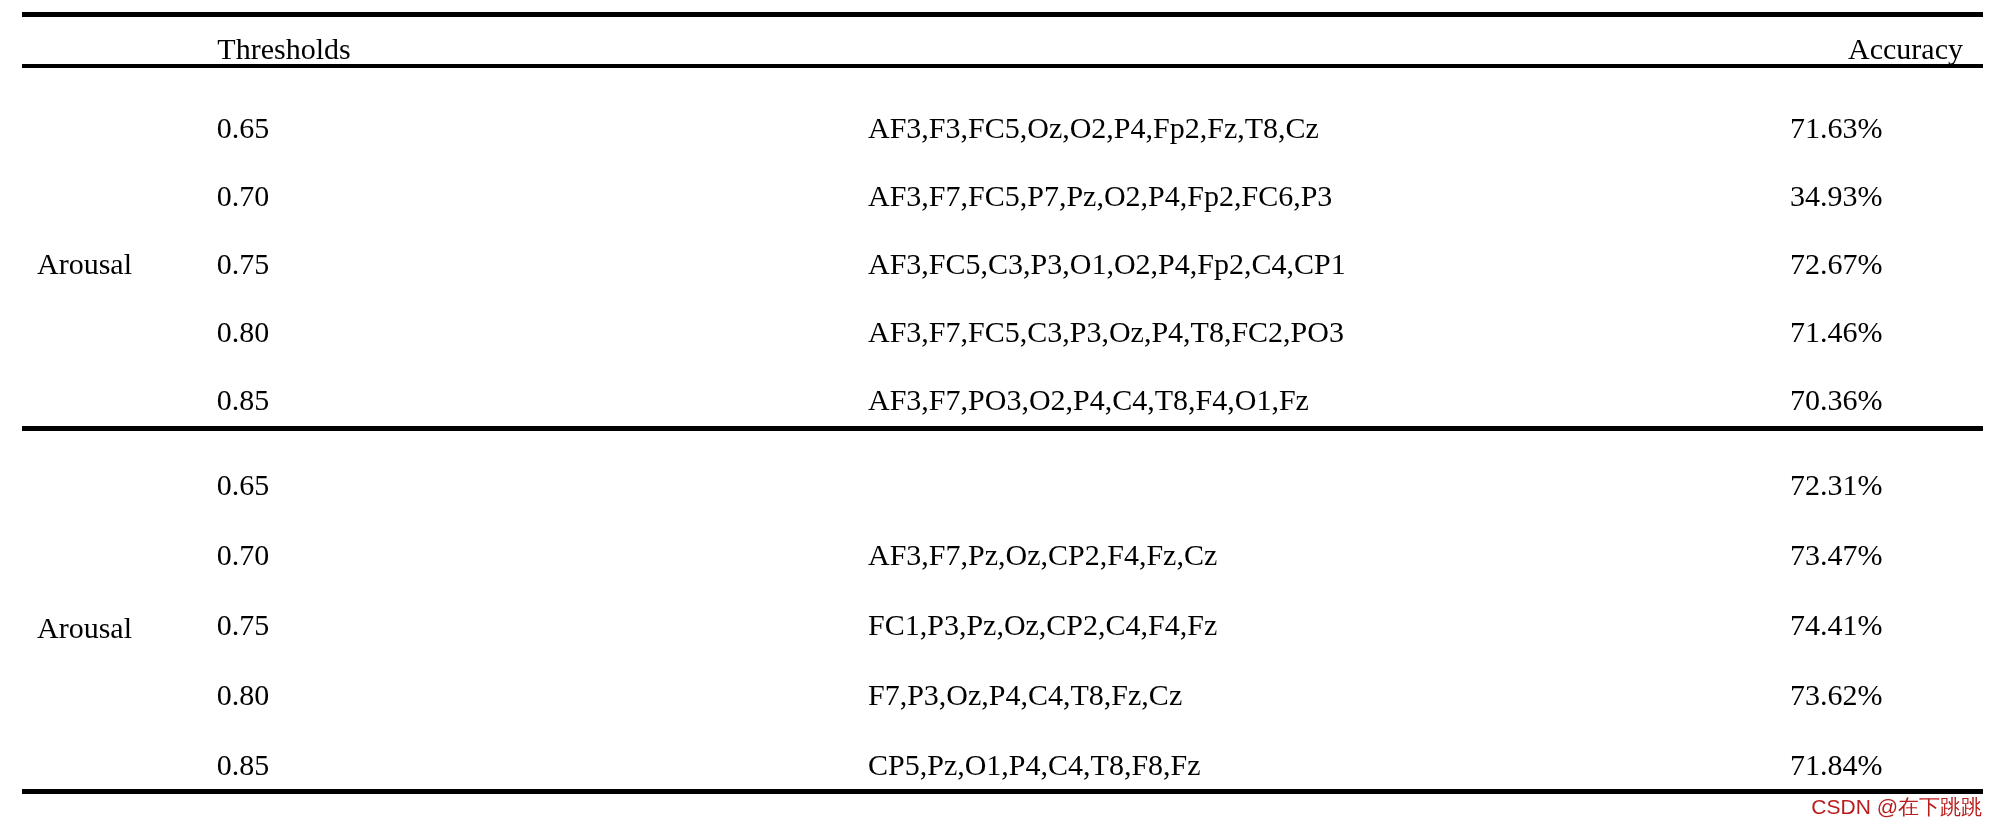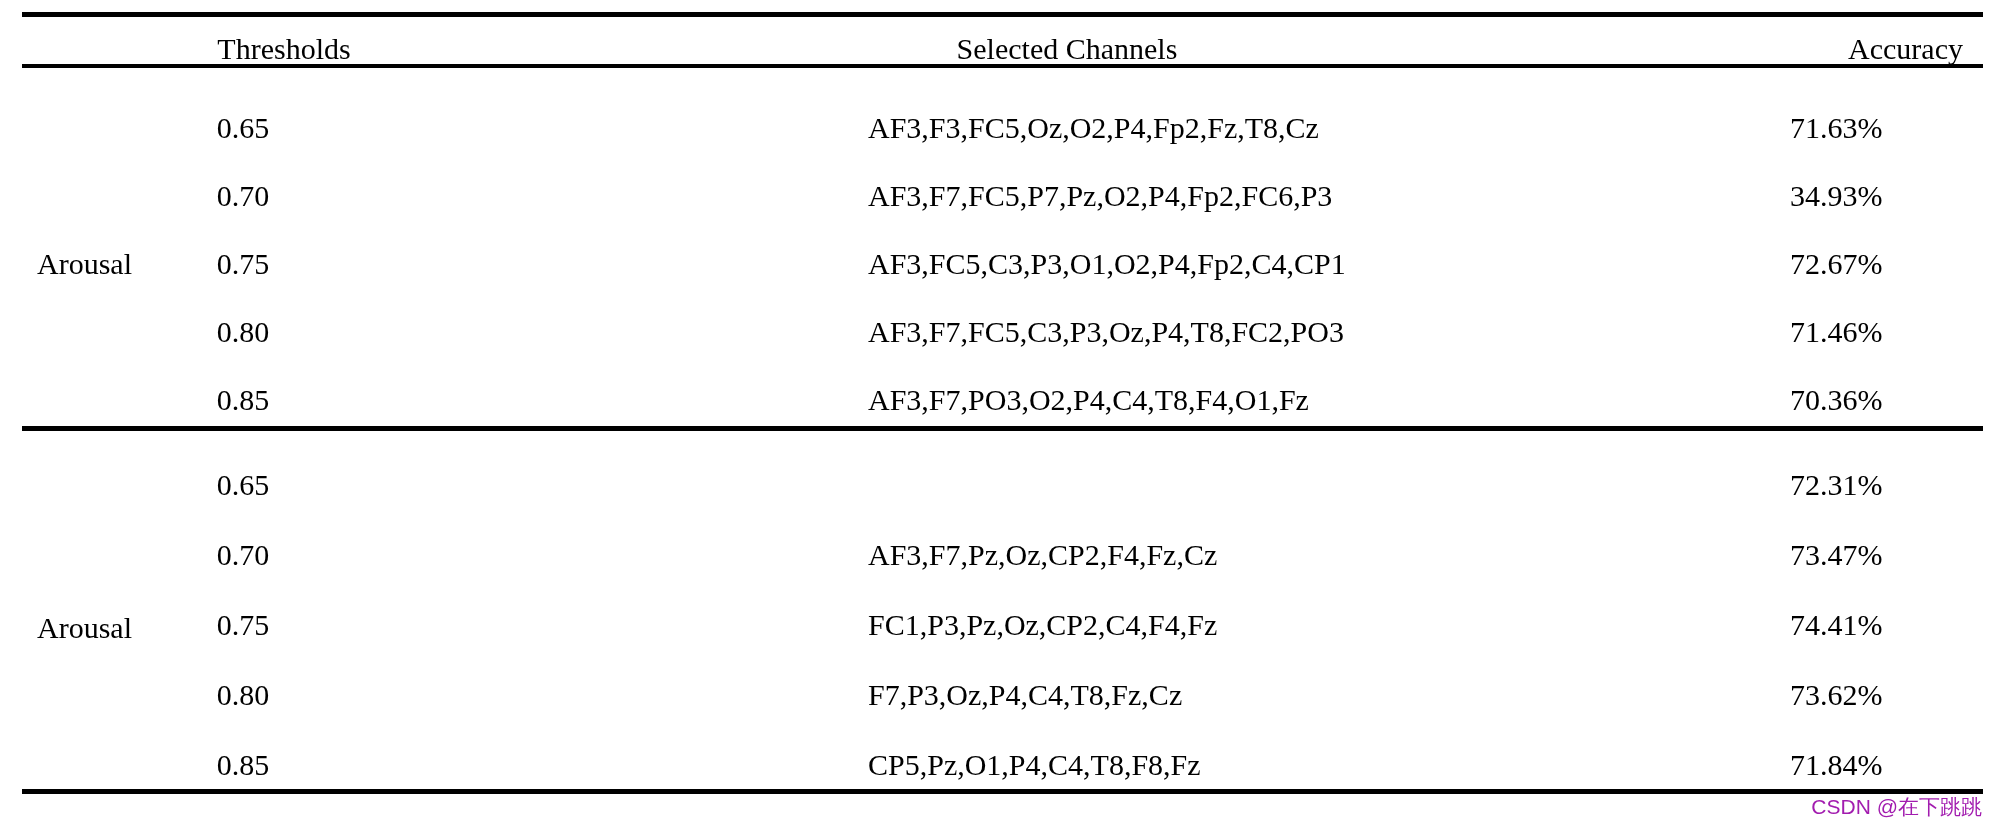--- a/index.html
+++ b/index.html
@@ -52,34 +52,33 @@
   .group-arousal .group-label { top: 174px; }
   .group-valence .group-label { top: 177px; }
 
   .watermark {
     position: absolute;
     top: 795px;
     right: 14px;
     font-family: "Liberation Sans", sans-serif;
     font-size: 21px;
     line-height: 24px;
-    color: #a21caf;
+    color: #b91c1c;
     white-space: nowrap;
   }
 </style>
 </head>
 <body>
 
 <div class="page">
 
   <div class="rule rule-top"></div>
 
   <div class="header-row">
     <span class="h-thresholds">Thresholds</span>
-    <span class="h-channels">Selected Channels</span>
     <span class="h-accuracy">Accuracy</span>
   </div>
 
   <div class="rule rule-header"></div>
 
   <section class="group group-arousal">
     <div class="group-label">Arousal</div>
     <div class="row">
       <span class="cell-threshold">0.65</span>
       <span class="cell-channels">AF3,F3,FC5,Oz,O2,P4,Fp2,Fz,T8,Cz</span>

